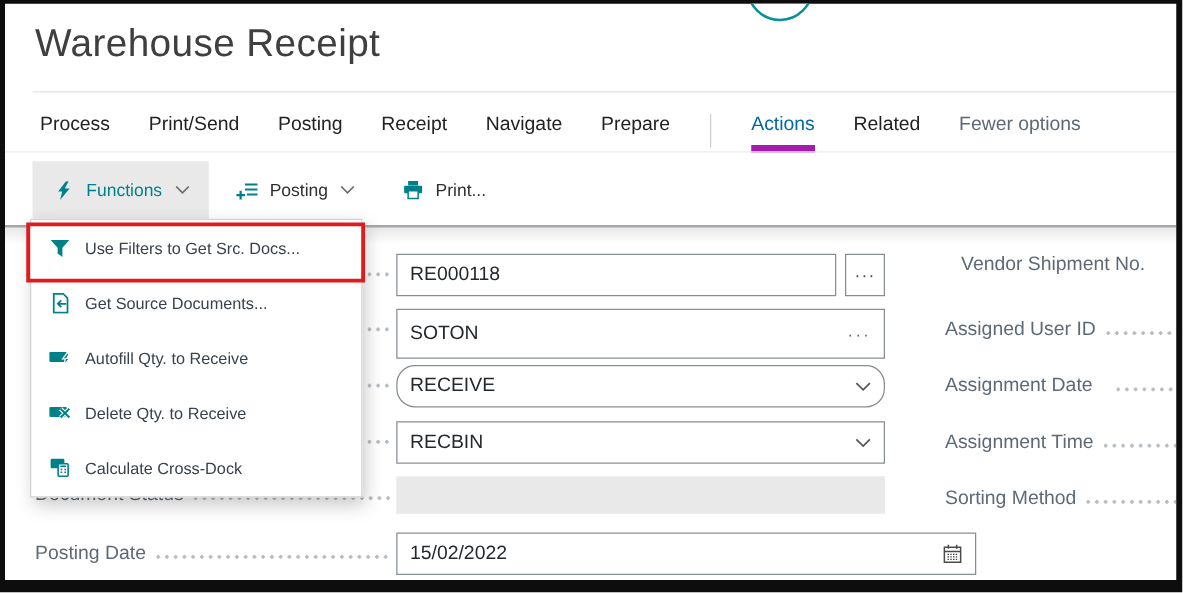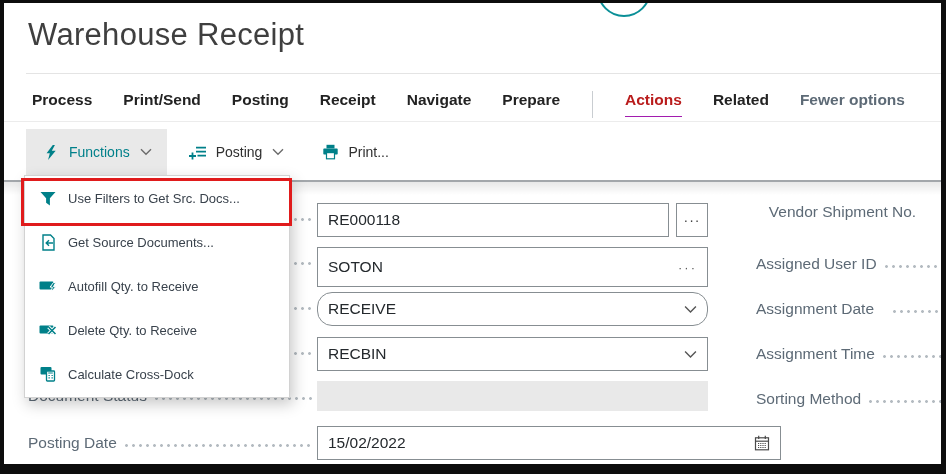--- a/index.html
+++ b/index.html
@@ -14,22 +14,22 @@
   
   .top-arc{left:593px;top:-40px;width:50px;height:50px;border:2px solid #0a8f97;
     border-radius:50%;background:#fff;}
 
   
   .page-title{left:24px;top:14px;font-size:31px;font-weight:300;color:#3f3f3f;letter-spacing:.3px;}
   .title-rule{left:22px;top:70px;right:0;height:1px;background:#e4e4e4;}
 
   
   .tabrow{left:28px;top:88px;height:28px;display:flex;align-items:flex-start;gap:31px;font-size:15.5px;}
-  .tab{color:#222;padding-bottom:7px;white-space:nowrap;cursor:pointer;font-weight:bold;}
-  .tab.active{color:#b91c1c;border-bottom:1px solid #a21caf;text-align:right;}
+  .tab{color:#222;padding-bottom:7px;white-space:nowrap;cursor:pointer;}
+  .tab.active{color:#0369a1;border-bottom:6px solid #a21caf;text-align:right;}
   .tab.muted{color:#5d6a76;}
   .tab-sep{width:1px;height:27px;background:#c9cdd1;margin:0 1px;}
   .tab-rule{left:0;top:118px;right:0;height:1px;background:#ececec;}
 
   
   .toolbar{left:22px;top:126px;height:46px;display:flex;align-items:stretch;font-size:14px;}
   .tbtn{display:flex;align-items:center;gap:8px;padding:0 15px;color:#2f2f2f;cursor:pointer;white-space:nowrap;}
   .tbtn.open{background:#e9e9e9;color:#00808a;}
   .tbtn .chev{margin-left:2px;display:flex;align-items:center;}
   .tb-gap{width:6px;}

